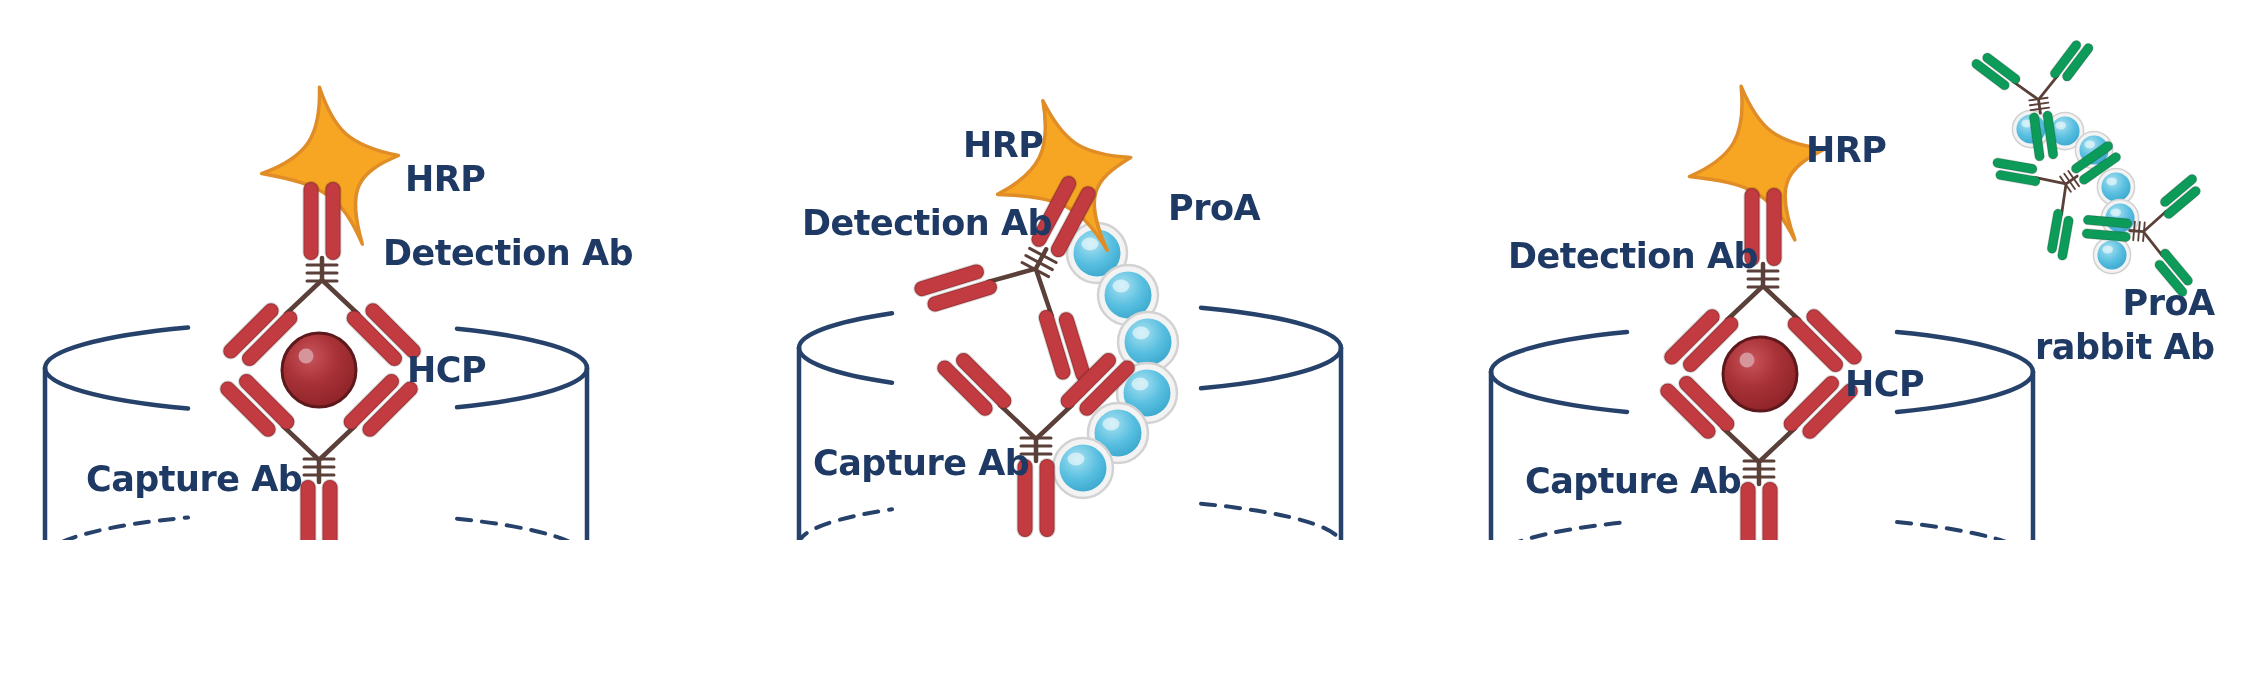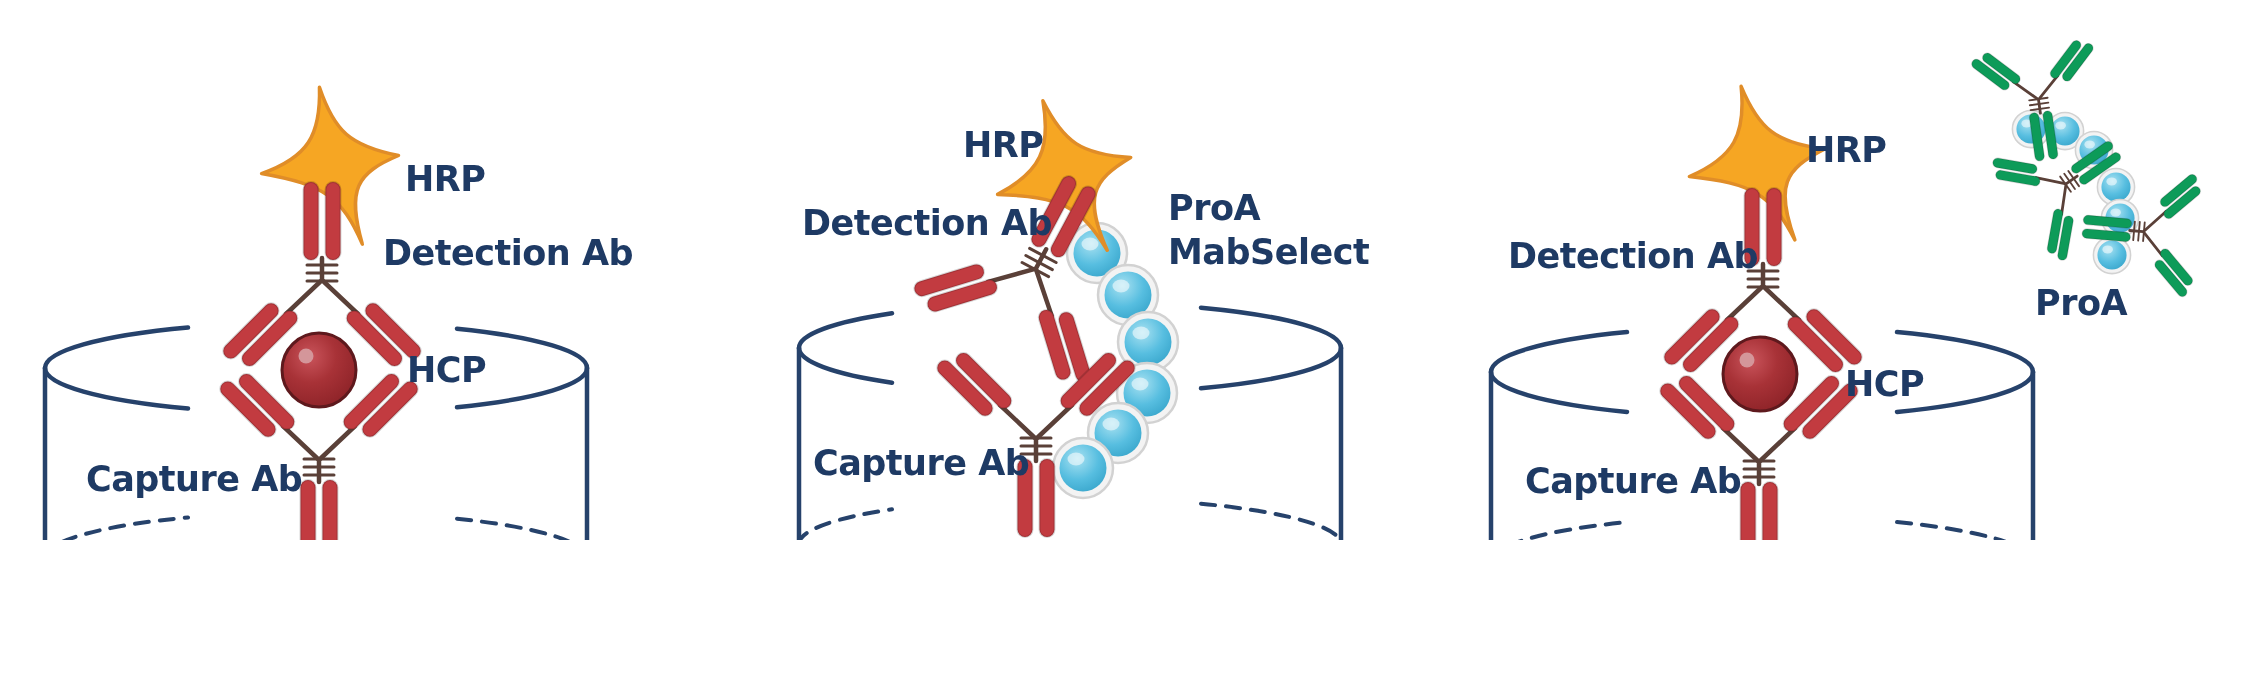--- a/index.html
+++ b/index.html
@@ -2,20 +2,21 @@
 <html style="--antibody_red: #c23b40; --antibody_green: #0d9b59; --hrp_star_orange: #f6a623; --star_outline: #e08d28; --hcp_sphere_red: #a52e33; --bead_blue: #57bee0; --text_navy: #1e3a64; --well_outline: #26426b; --connector_brown: #5a4038;"><head>
 <meta charset="utf-8">
 <style>
   html,body{margin:0;padding:0;background:#ffffff;}
   .stage{
     position:relative;
     width:2250px;height:540px;
     background:#ffffff;
     overflow:hidden;
     font-family:"DejaVu Sans","Liberation Sans",sans-serif;
+    text-align:right;
   }
   .stage svg{position:absolute;left:0;top:0;}
   .lbl{
     position:absolute;
     color:var(--text_navy,#1e3a64);
     font-size:35px;
     font-weight:600;
     letter-spacing:-0.5px;
     line-height:44px;
     white-space:nowrap;
@@ -145,25 +146,25 @@
 
   <div class="lbl" style="left:405px;top:157px">HRP</div>
   <div class="lbl" style="left:383px;top:231px">Detection Ab</div>
   <div class="lbl" style="left:407px;top:348px">HCP</div>
   <div class="lbl" style="left:86px;top:457px">Capture Ab</div>
 
   <div class="lbl" style="left:963px;top:123px">HRP</div>
   <div class="lbl" style="left:802px;top:201px">Detection Ab</div>
   <div class="lbl" style="left:1168px;top:186px">
     <div>ProA</div>
-    <div>MabSelect</div>
   </div>
   <div class="lbl" style="left:813px;top:441px">Capture Ab</div>
 
   <div class="lbl" style="left:1806px;top:128px">HRP</div>
   <div class="lbl" style="left:1508px;top:234px">Detection Ab</div>
   <div class="lbl" style="left:1845px;top:362px">HCP</div>
   <div class="lbl" style="left:1525px;top:459px">Capture Ab</div>
   <div class="lbl" style="left:2035px;top:281px">
     <div>ProA</div>
+    <div>rabbit Ab</div>
   </div>
 
 </div>
 
 </body></html>

